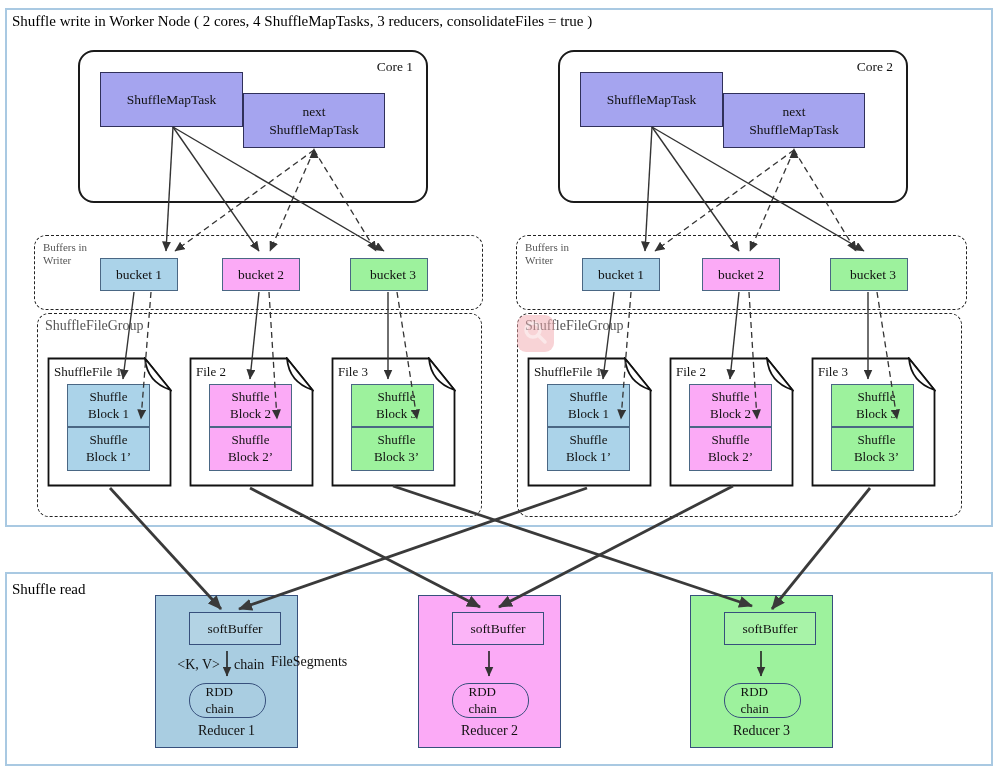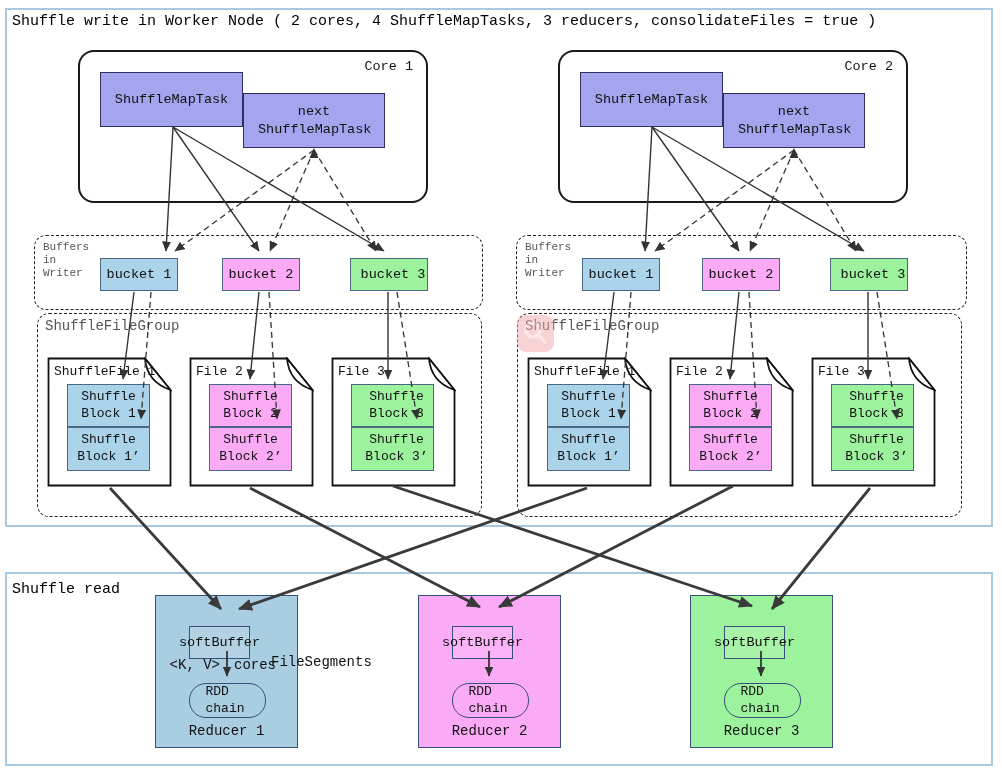--- a/index.html
+++ b/index.html
@@ -2,21 +2,21 @@
 <html style="--purple: #a5a4ef; --blue: #abd3e9; --pink: #fbaaf6; --green: #9df29d; --reducer_blue: #a9cde1; --section_border: #a9c9e2; --border_dark: #4a6784; --reducer_border: #37507c; --arrow: #3a3a3a; --label_gray: #565656;"><head>
 <meta charset="utf-8">
 <style>
   :root{
     --purple:#a5a4ef; --blue:#abd3e9; --pink:#fbaaf6; --green:#9df29d;
     --reducer_blue:#a9cde1; --section_border:#a9c9e2; --border_dark:#4a6784;
     --reducer_border:#37507c; --arrow:#3a3a3a; --label_gray:#565656;
   }
   html,body{margin:0;padding:0;background:#fff;}
   #canvas{position:relative;width:1002px;height:776px;background:#fff;
-          font-family:Liberation Mono, monospace;color:#111;overflow:hidden;}
+          font-family:Liberation Serif, serif;color:#111;overflow:hidden;}
   .abs{position:absolute;}
   .section{border:2px solid var(--section_border);background:#fff;box-sizing:border-box;}
   .sec-title{font-size:15px;color:#000;white-space:nowrap;}
   .core{border:2px solid #1a1a1a;border-radius:16px;background:#fff;box-sizing:border-box;}
   .core-label{position:absolute;right:13px;top:7px;font-size:13.5px;margin-left:24px;}
   .task{background:var(--purple);border:1.5px solid #30305a;box-sizing:border-box;
         display:flex;align-items:center;justify-content:center;text-align:center;
         font-size:13.5px;line-height:1.3;}
   .task .wrapspan{display:inline-block;width:112px;}
   .dashedbox{border:1.6px dashed #222;border-radius:12px;box-sizing:border-box;}
@@ -25,21 +25,21 @@
   .bucket{border:1.4px solid var(--border_dark);box-sizing:border-box;display:flex;
           align-items:center;justify-content:center;font-size:13.5px;}
   .c-blue{background:var(--blue);} .c-pink{background:var(--pink);} .c-green{background:var(--green);padding-left:8px;}
   .file{width:125px;height:130px;}
   .file-name{position:absolute;left:7px;top:7px;font-size:13px;white-space:nowrap;}
   .block{position:absolute;left:20px;width:83px;border:1.4px solid var(--border_dark);
          box-sizing:border-box;display:flex;align-items:center;justify-content:center;
          text-align:center;font-size:13px;line-height:1.28;}
   .block .wrapspan{display:inline-block;width:70px;}
   .reducer{width:143px;height:153px;border:1.5px solid var(--reducer_border);box-sizing:border-box;}
-  .softbuffer{position:absolute;left:33px;top:30px;width:61px;height:33px;
+  .softbuffer{position:absolute;left:33px;top:16px;width:92px;height:33px;
               border:1.5px solid var(--reducer_border);box-sizing:border-box;display:flex;
               align-items:center;justify-content:center;font-size:13.5px;background:rgba(255,255,255,0.12);}
   .pill{position:absolute;left:33px;top:87px;width:77px;height:35px;border-radius:17px;
         border:1.5px solid var(--reducer_border);box-sizing:border-box;display:flex;
         align-items:center;justify-content:center;text-align:left;font-size:13px;line-height:1.25;}
   .pill .wrapspan{display:inline-block;width:44px;}
   .reducer-name{position:absolute;left:0;right:0;top:127px;text-align:center;font-size:14px;}
   .annot{font-size:14px;white-space:nowrap;}
   #arrows{position:absolute;left:0;top:0;z-index:20;pointer-events:none;}
   #watermark{opacity:0.5;background:#f2a9ae;border-radius:9px;z-index:5;}
@@ -204,21 +204,21 @@
     <div class="softbuffer">
         <span>softBuffer</span>
       </div>
     <div class="pill">
         <span class="wrapspan">RDD chain</span>
       </div>
     <div class="reducer-name">Reducer 1</div>
   </div>
   <div class="abs annot" style="left:271px;top:622px;margin-top:32px;">FileSegments</div>
   <div class="abs annot" style="left:162px;top:657px;width:58px;text-align:right;">&lt;K, V&gt;</div>
-  <div class="abs annot" style="left:234px;top:657px;">cores</div>
+  <div class="abs annot" style="left:234px;top:657px;">chain</div>
 
   <div class="abs reducer" style="left:418px;top:595px;background:var(--pink);">
     <div class="softbuffer">
         <span>softBuffer</span>
       </div>
     <div class="pill">
         <span class="wrapspan">RDD chain</span>
       </div>
     <div class="reducer-name">Reducer 2</div>
   </div>

